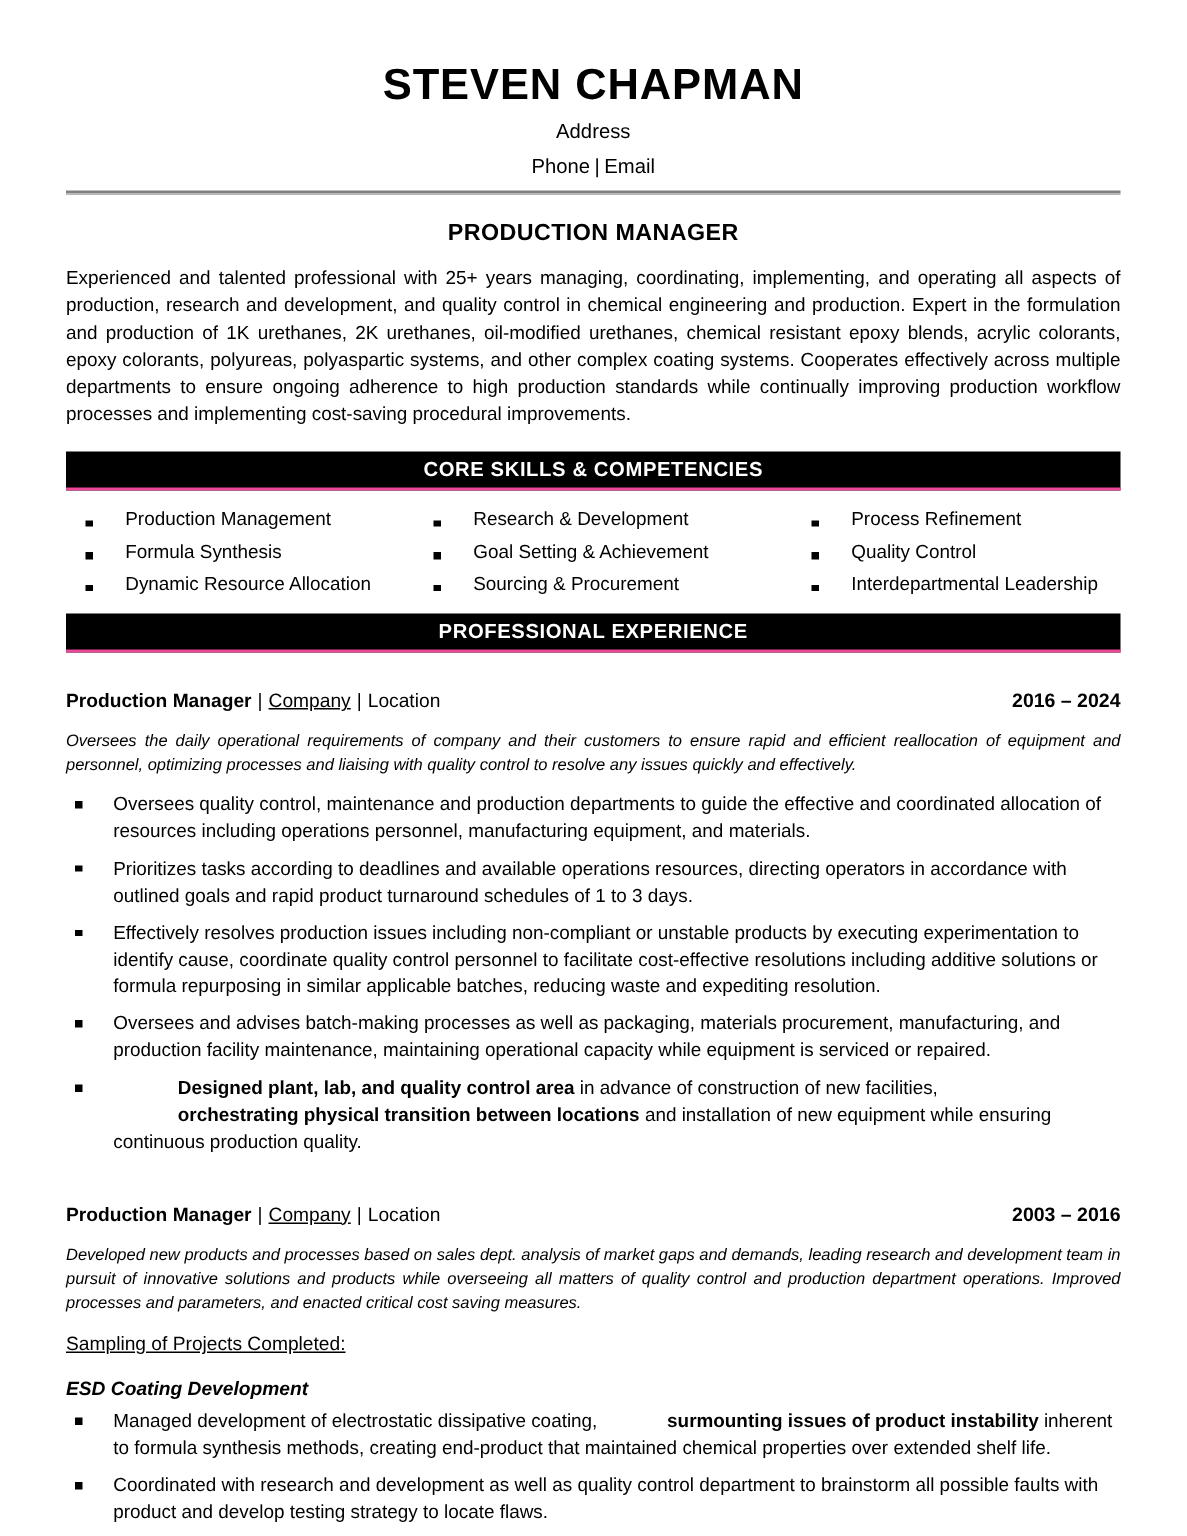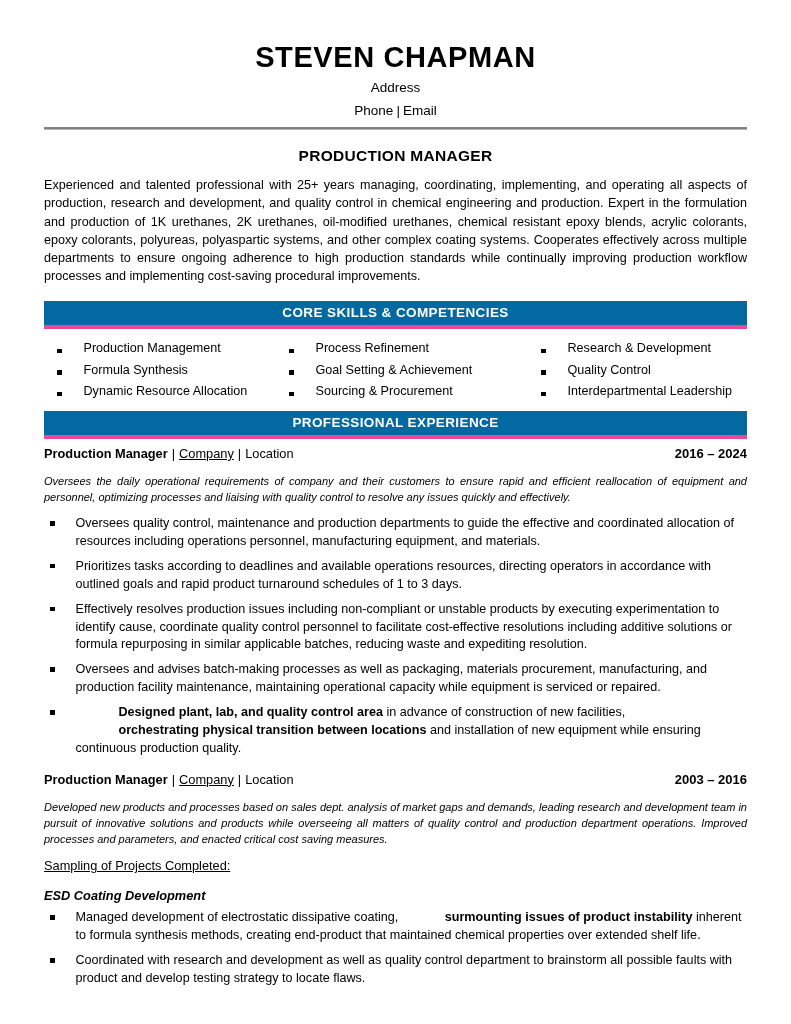--- a/index.html
+++ b/index.html
@@ -64,28 +64,28 @@
   .summary {
     font-size: 12.6px;
     line-height: 1.45;
     text-align: justify;
     margin: 0;
     padding-bottom: 11px;
   }
 
   
   .section-bar {
-    background: #0369a1;
+    background: #000000;
     color: #ffffff;
     text-align: center;
     font-size: 13.5px;
     font-weight: bold;
     letter-spacing: 0.4px;
     padding: 4px 0 5px 0;
-    border-bottom: 4px solid #ec4899;
+    border-bottom: 2px solid #ec4899;
     margin: 4px 0 0 0;
   }
 
   
   .skills-grid {
     display: grid;
     grid-template-columns: 232px 252px 1fr;
     padding: 9px 0 5px 0;
   }
   .skill-item {
@@ -100,21 +100,21 @@
     width: 4.5px;
     height: 4.5px;
     background: #000000;
     flex: 0 0 auto;
     margin-top: 5px;
   }
   .skill-item .sq { margin-left: 13px; }
   .skill-label { padding-left: 22px; }
 
   
-  .exp-block { padding-top: 7px; }
+  .exp-block { padding-top: 24px; }
   .job-head {
     display: flex;
     justify-content: space-between;
     align-items: baseline;
     font-size: 12.8px;
   }
   .job-left { white-space: nowrap; }
   .job-title { font-weight: bold; }
   .pipe { padding: 0 4px; color: #000; }
   .company { text-decoration: underline; }
@@ -178,25 +178,25 @@
 
   <div class="section-bar">CORE SKILLS &amp; COMPETENCIES</div>
 
   <div class="skills-grid">
     <div class="skill-item">
         <span class="sq"></span>
         <span class="skill-label">Production Management</span>
       </div>
     <div class="skill-item">
         <span class="sq"></span>
+        <span class="skill-label">Research &amp; Development</span>
+      </div>
+    <div class="skill-item">
+        <span class="sq"></span>
         <span class="skill-label">Process Refinement</span>
-      </div>
-    <div class="skill-item">
-        <span class="sq"></span>
-        <span class="skill-label">Research &amp; Development</span>
       </div>
 
     <div class="skill-item">
         <span class="sq"></span>
         <span class="skill-label">Formula Synthesis</span>
       </div>
     <div class="skill-item">
         <span class="sq"></span>
         <span class="skill-label">Goal Setting &amp; Achievement</span>
       </div>

